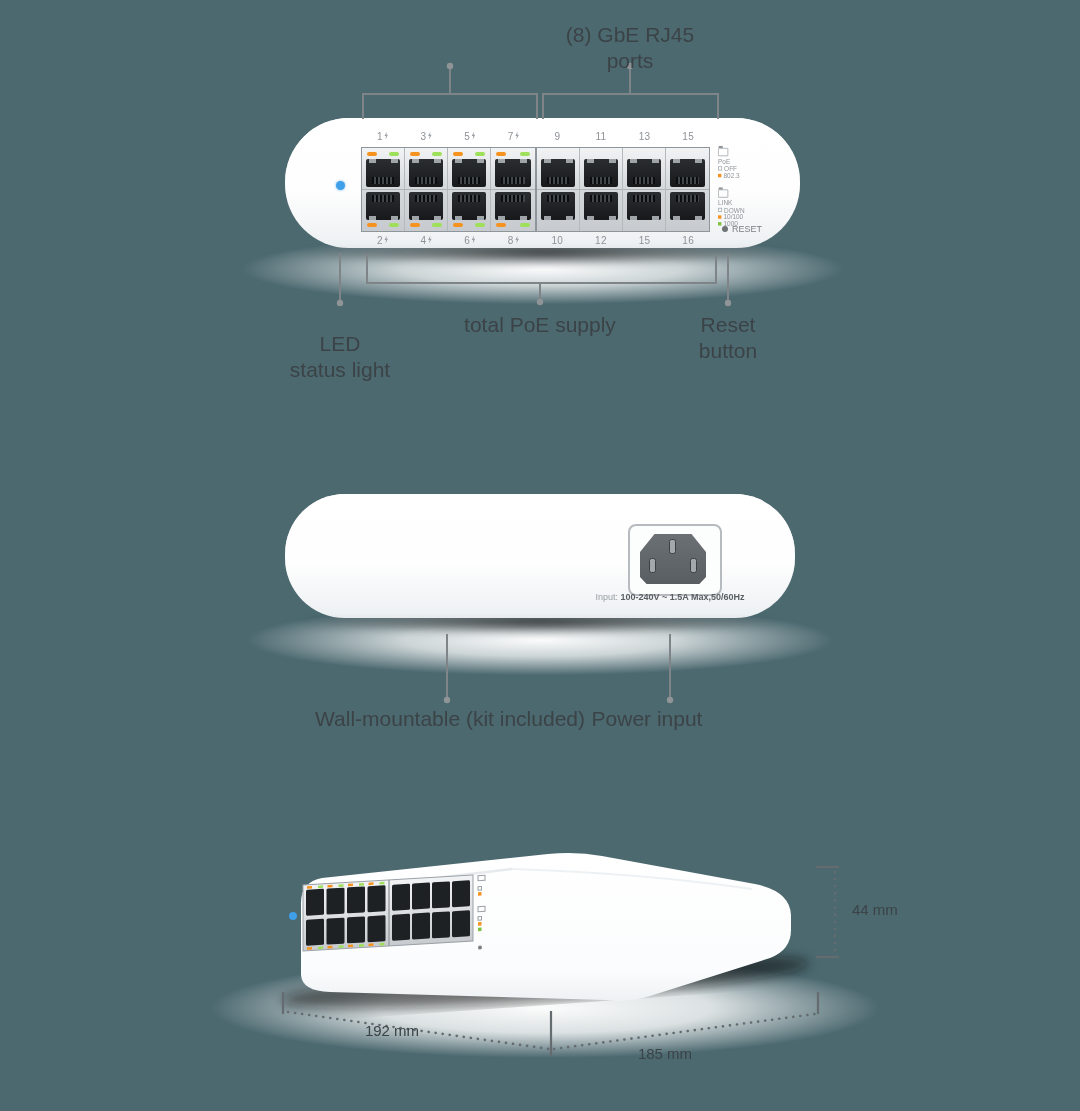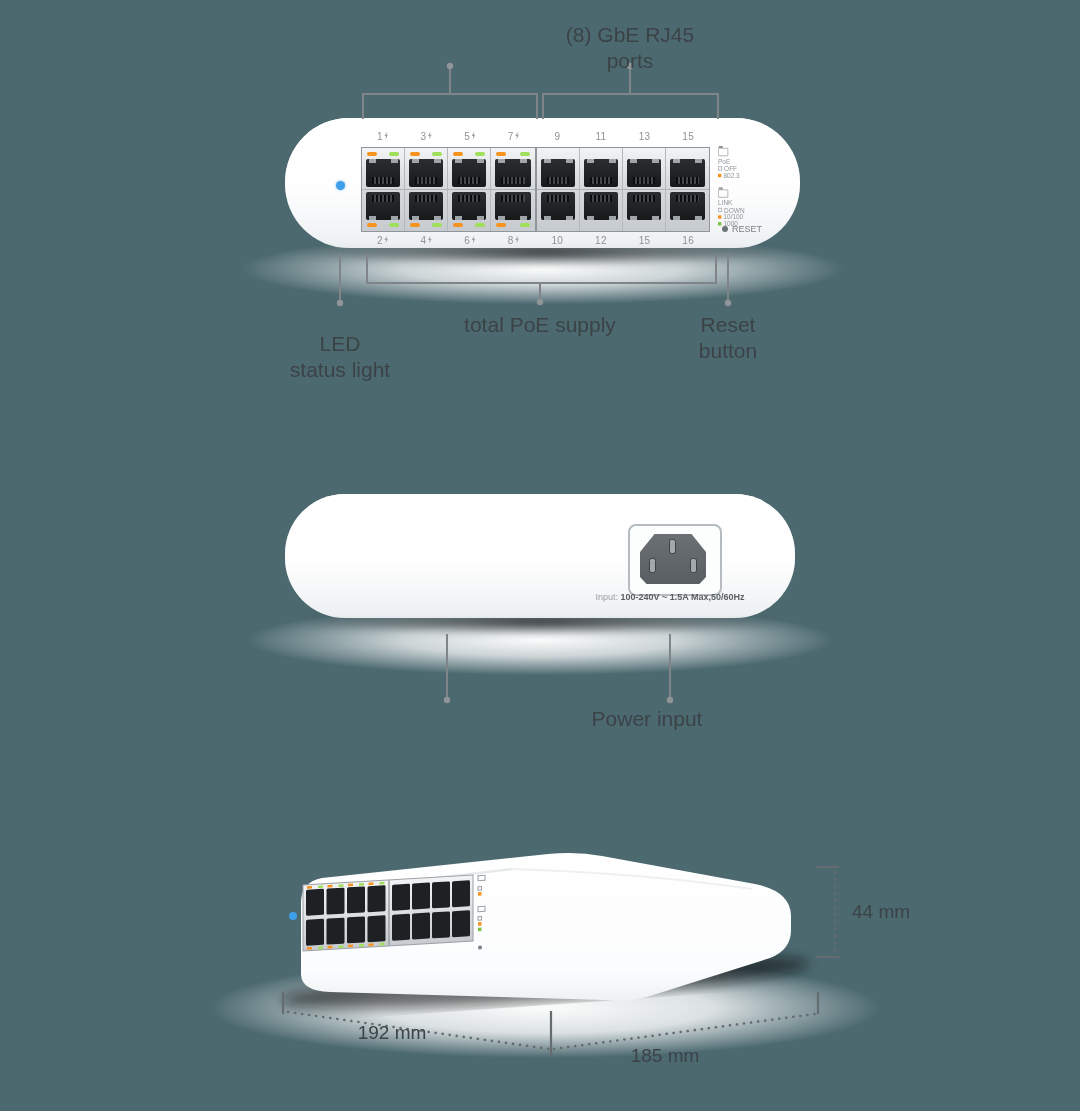--- a/index.html
+++ b/index.html
@@ -1,19 +1,19 @@
 <!DOCTYPE html>
 <html><head>
 <meta charset="utf-8">
 <style>
   html,body{margin:0;padding:0;background:#4C6970;}
   .canvas{position:relative;width:1080px;height:1111px;background:#4C6970;overflow:hidden;
           font-family:"Liberation Sans","DejaVu Sans",sans-serif;}
   .ann{position:absolute;color:#3B4347;font-size:21px;line-height:26px;text-align:center;z-index:6;}
-  .dim{position:absolute;color:#3B4347;font-size:19px;text-align:center;z-index:6;}
+  .dim{position:absolute;color:#3B4347;font-size:15px;text-align:center;z-index:6;}
   
   .flare{position:absolute;z-index:1;
          background:radial-gradient(closest-side,rgba(255,255,255,.98),rgba(255,255,255,.72) 45%,rgba(255,255,255,0) 98%);}
   .dshadow{position:absolute;z-index:2;filter:blur(3px);
          background:radial-gradient(closest-side,rgba(8,12,14,.78),rgba(8,12,14,0));}
   
   .device{position:absolute;z-index:3;background:linear-gradient(180deg,#ffffff 0%,#fefefe 55%,#eef1f3 96%,#e6eaec 100%);
           box-shadow:inset 0 2px 2px rgba(255,255,255,.9);}
   .dev1{left:285px;top:118px;width:515px;height:130px;border-radius:64px;}
   .dev2{left:285px;top:494px;width:510px;height:124px;border-radius:60px;}
@@ -268,20 +268,23 @@
     <div>LED</div>
     <div>status light</div>
   </div>
   <div class="ann" style="left:440px;top:312px;width:200px;">
     <div>total PoE supply</div>
   </div>
   <div class="ann" style="left:658px;top:312px;width:140px;">
     <div>Reset</div>
     <div>button</div>
   </div>
+  <div class="ann" style="left:300px;top:706px;width:300px;">
+    <div>Wall-mountable (kit included)</div>
+  </div>
   <div class="ann" style="left:574px;top:706px;width:146px;text-align:center;">
     <div>Power input</div>
   </div>
 
   <div class="dim" style="left:852px;top:901px;width:110px;text-align:left;">
     <span>44 mm</span>
   </div>
   <div class="dim" style="left:332px;top:1022px;width:120px;">
     <span>192 mm</span>
   </div>

